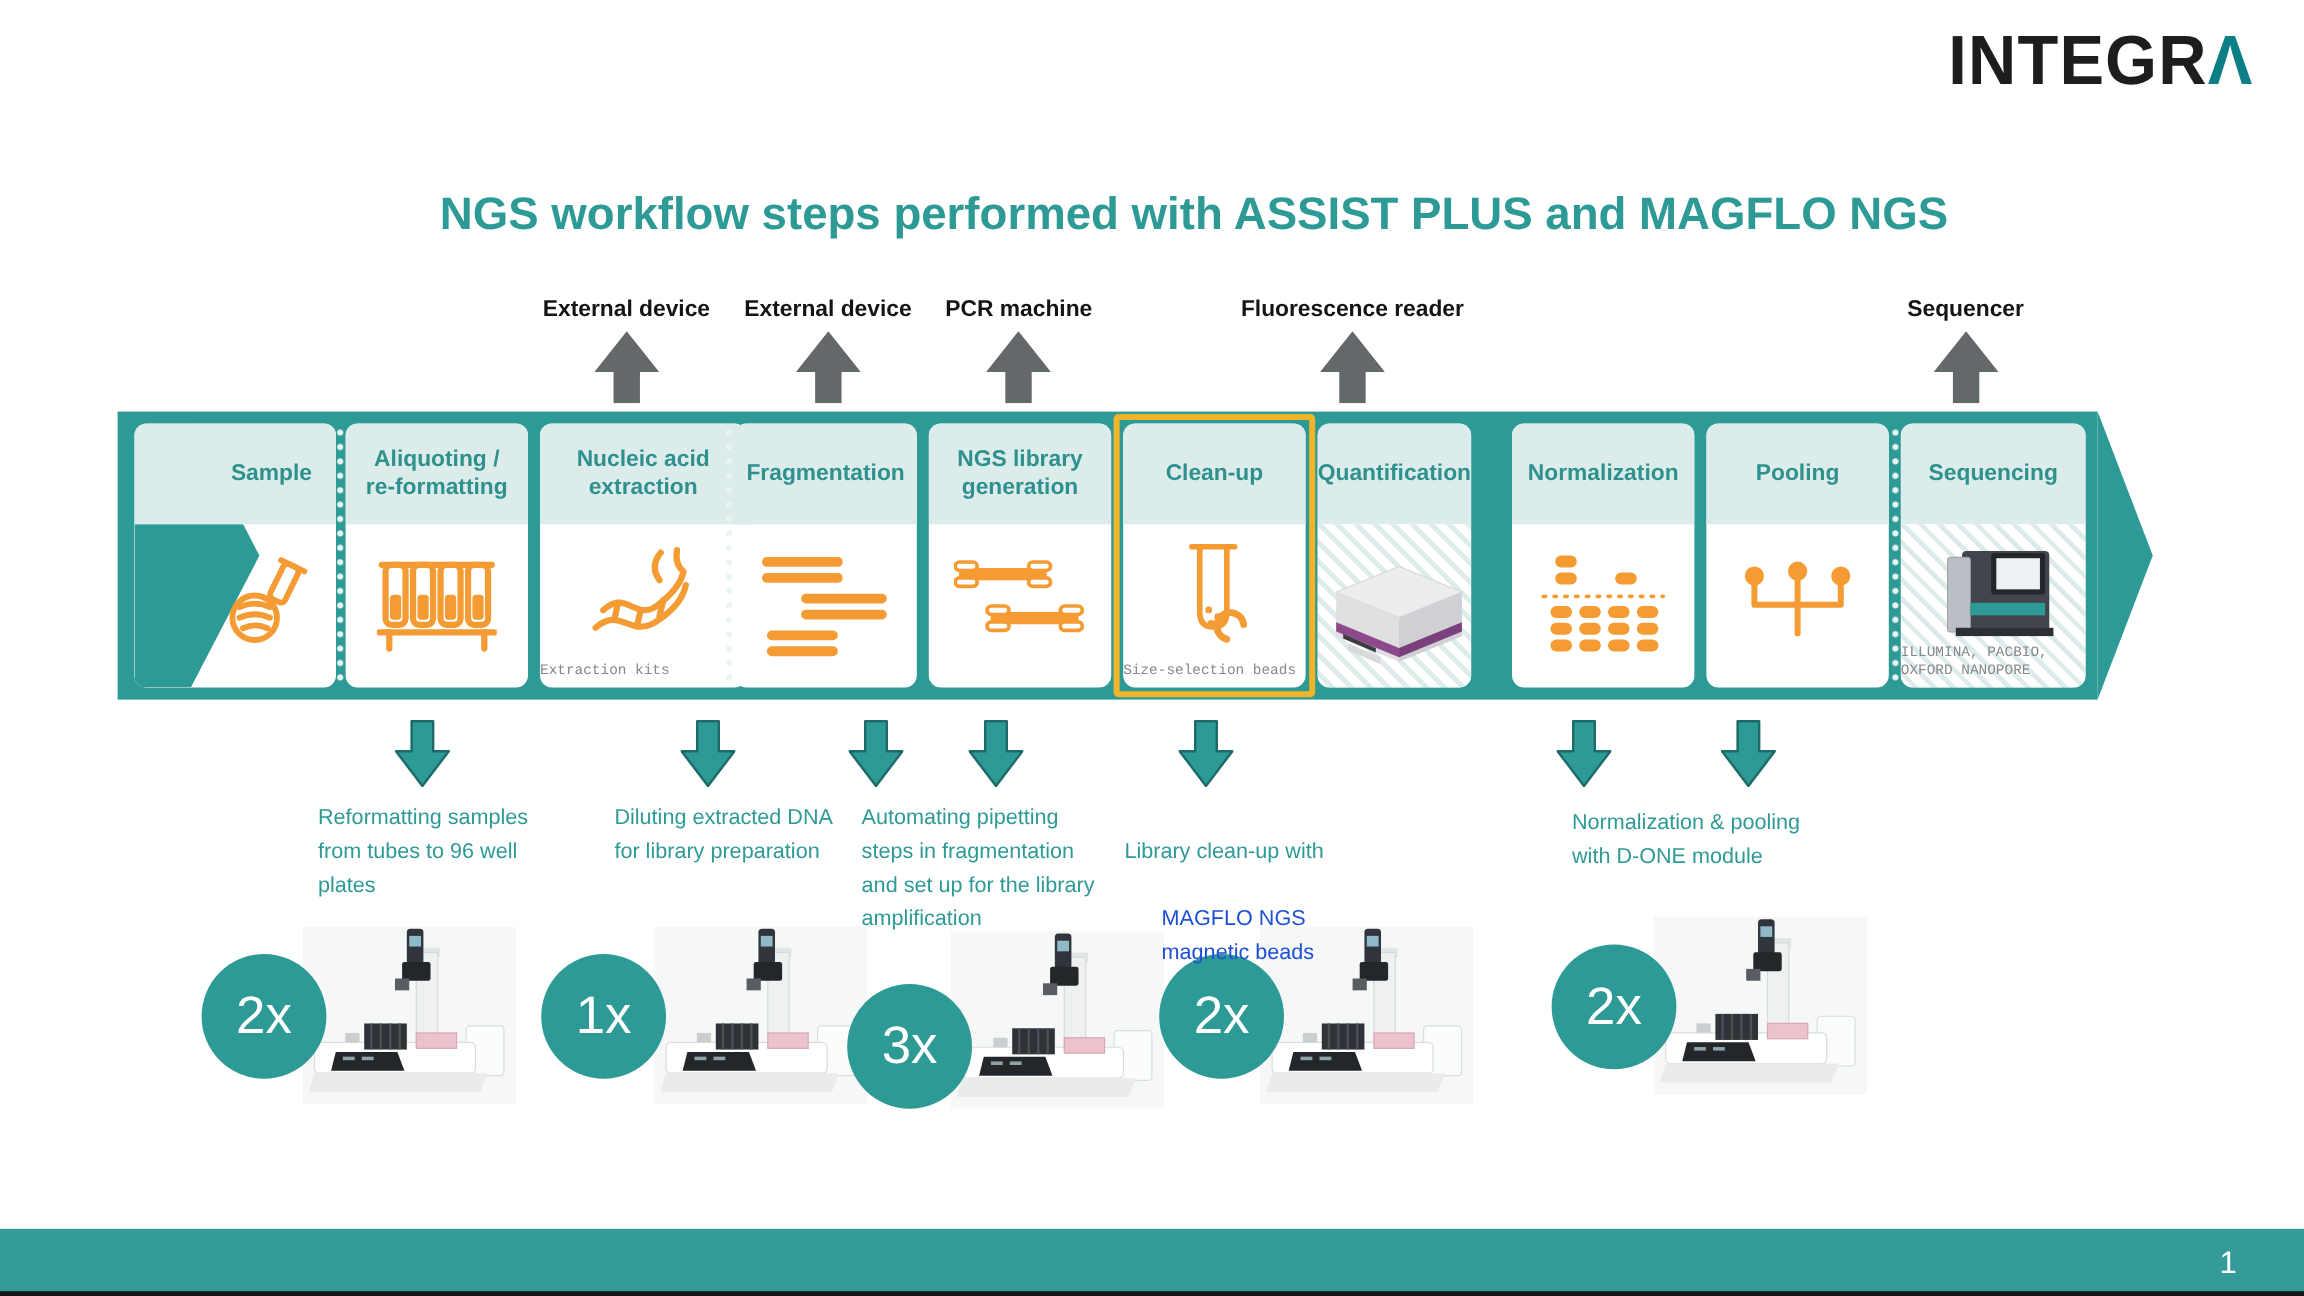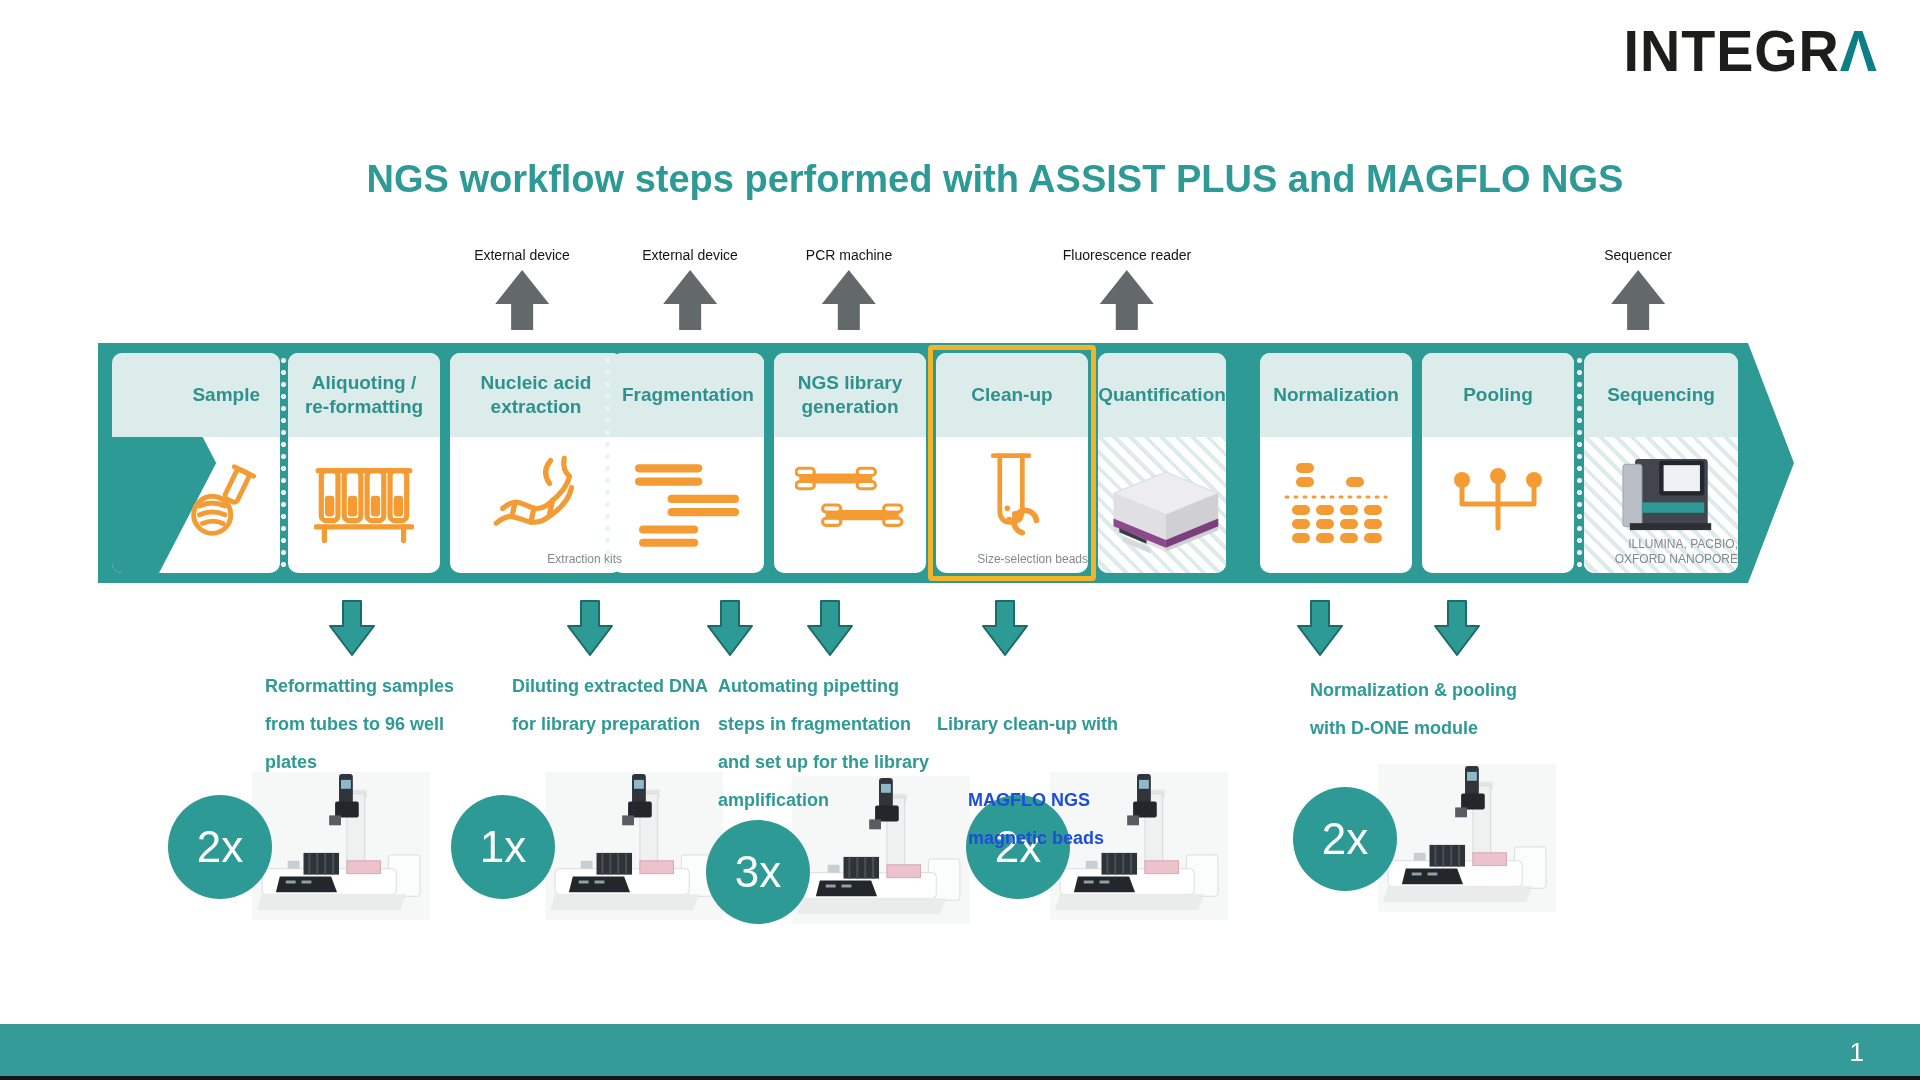--- a/index.html
+++ b/index.html
@@ -11,51 +11,51 @@
         letter-spacing:1px;color:#1d1d1b;line-height:1;transform:scaleX(.96);transform-origin:right top;}
   .logo .lam{color:#0c7e85;}
 
   
   .title{position:absolute;top:158px;left:70px;width:1850px;margin:0;text-align:center;
          font-size:38px;font-weight:bold;color:#2E9A96;}
 
   
   .device{position:absolute;top:247px;transform:translateX(-50%);display:flex;
           flex-direction:column;align-items:center;gap:7px;}
-  .device-label{font-size:14px;font-weight:normal;color:#141414;white-space:nowrap;}
+  .device-label{font-size:19px;font-weight:bold;color:#141414;white-space:nowrap;}
 
   
   .band{position:absolute;left:98px;top:343px;width:1650px;height:240px;background:#2E9A96;}
   .band-tip{position:absolute;left:1650px;top:0;width:0;height:0;
             border-left:46px solid #2E9A96;border-top:120px solid transparent;border-bottom:120px solid transparent;}
   .card{position:absolute;top:10px;height:220px;background:#fff;border-radius:10px;
         overflow:hidden;display:flex;flex-direction:column;}
   .card-head{position:relative;z-index:2;background:#DCECEB;min-height:84px;display:flex;align-items:center;
              justify-content:center;text-align:center;color:#2E918D;font-weight:bold;
              font-size:19px;line-height:1.25;white-space:pre-line;padding:4px 6px;box-sizing:border-box;}
   .card-body{position:relative;z-index:2;flex:1;display:flex;align-items:center;justify-content:center;}
-  .card-caption{position:absolute;left:0;right:0;bottom:6px;text-align:right;color:#85898b;
-                font-size:12px;line-height:1.25;white-space:pre-line;z-index:3;}
+  .card-caption{position:absolute;left:0;right:0;bottom:6px;text-align:left;color:#85898b;
+                font-size:12px;line-height:1.25;white-space:pre-line;z-index:3;font-family:Liberation Mono, monospace;}
   .card.hatched .card-body{background:repeating-linear-gradient(45deg,#ffffff 0 7px,#ddeceb 7px 11px);}
   .card-sample .card-head{justify-content:flex-end;padding-right:20px;}
   .card-sample .card-body{justify-content:flex-end;padding-right:16px;}
   .sample-chevron{position:absolute;inset:0;z-index:1;background:#2E9A96;
                   -webkit-clip-path:polygon(0 0,28% 0,62% 50%,28% 100%,0 100%);
                   clip-path:polygon(0 0,28% 0,62% 50%,28% 100%,0 100%);}
   .sep{position:absolute;top:14px;bottom:14px;width:5px;
        background-image:radial-gradient(circle at 2.5px 3.5px,#e9f5f4 2.2px,rgba(0,0,0,0) 2.9px);
        background-size:5px 12px;background-repeat:repeat-y;z-index:4;}
   .highlight{position:absolute;left:830px;top:2px;width:168px;height:236px;border:5px solid #F2B52A;
              border-radius:4px;box-sizing:border-box;z-index:6;pointer-events:none;}
 
   
   .darr{position:absolute;transform:translateX(-50%);}
 
   
-  .ann{position:absolute;color:#2E9A96;font-weight:bold;font-size:18px;line-height:38px;
+  .ann{position:absolute;color:#2E9A96;font-weight:normal;font-size:18px;line-height:28px;
        white-space:pre-line;z-index:4;}
   .ann .yellow{color:#1d4ed8;margin-left:31px;}
 
   
   .unit{position:absolute;width:178px;height:148px;z-index:1;}
   .badge{position:absolute;width:104px;height:104px;border-radius:50%;background:#2E9A96;color:#fff;
          display:flex;align-items:center;justify-content:center;font-size:44px;z-index:3;}
 
   
   .footer{position:absolute;left:0;top:1024px;width:1920px;height:56px;background:#359B98;}

